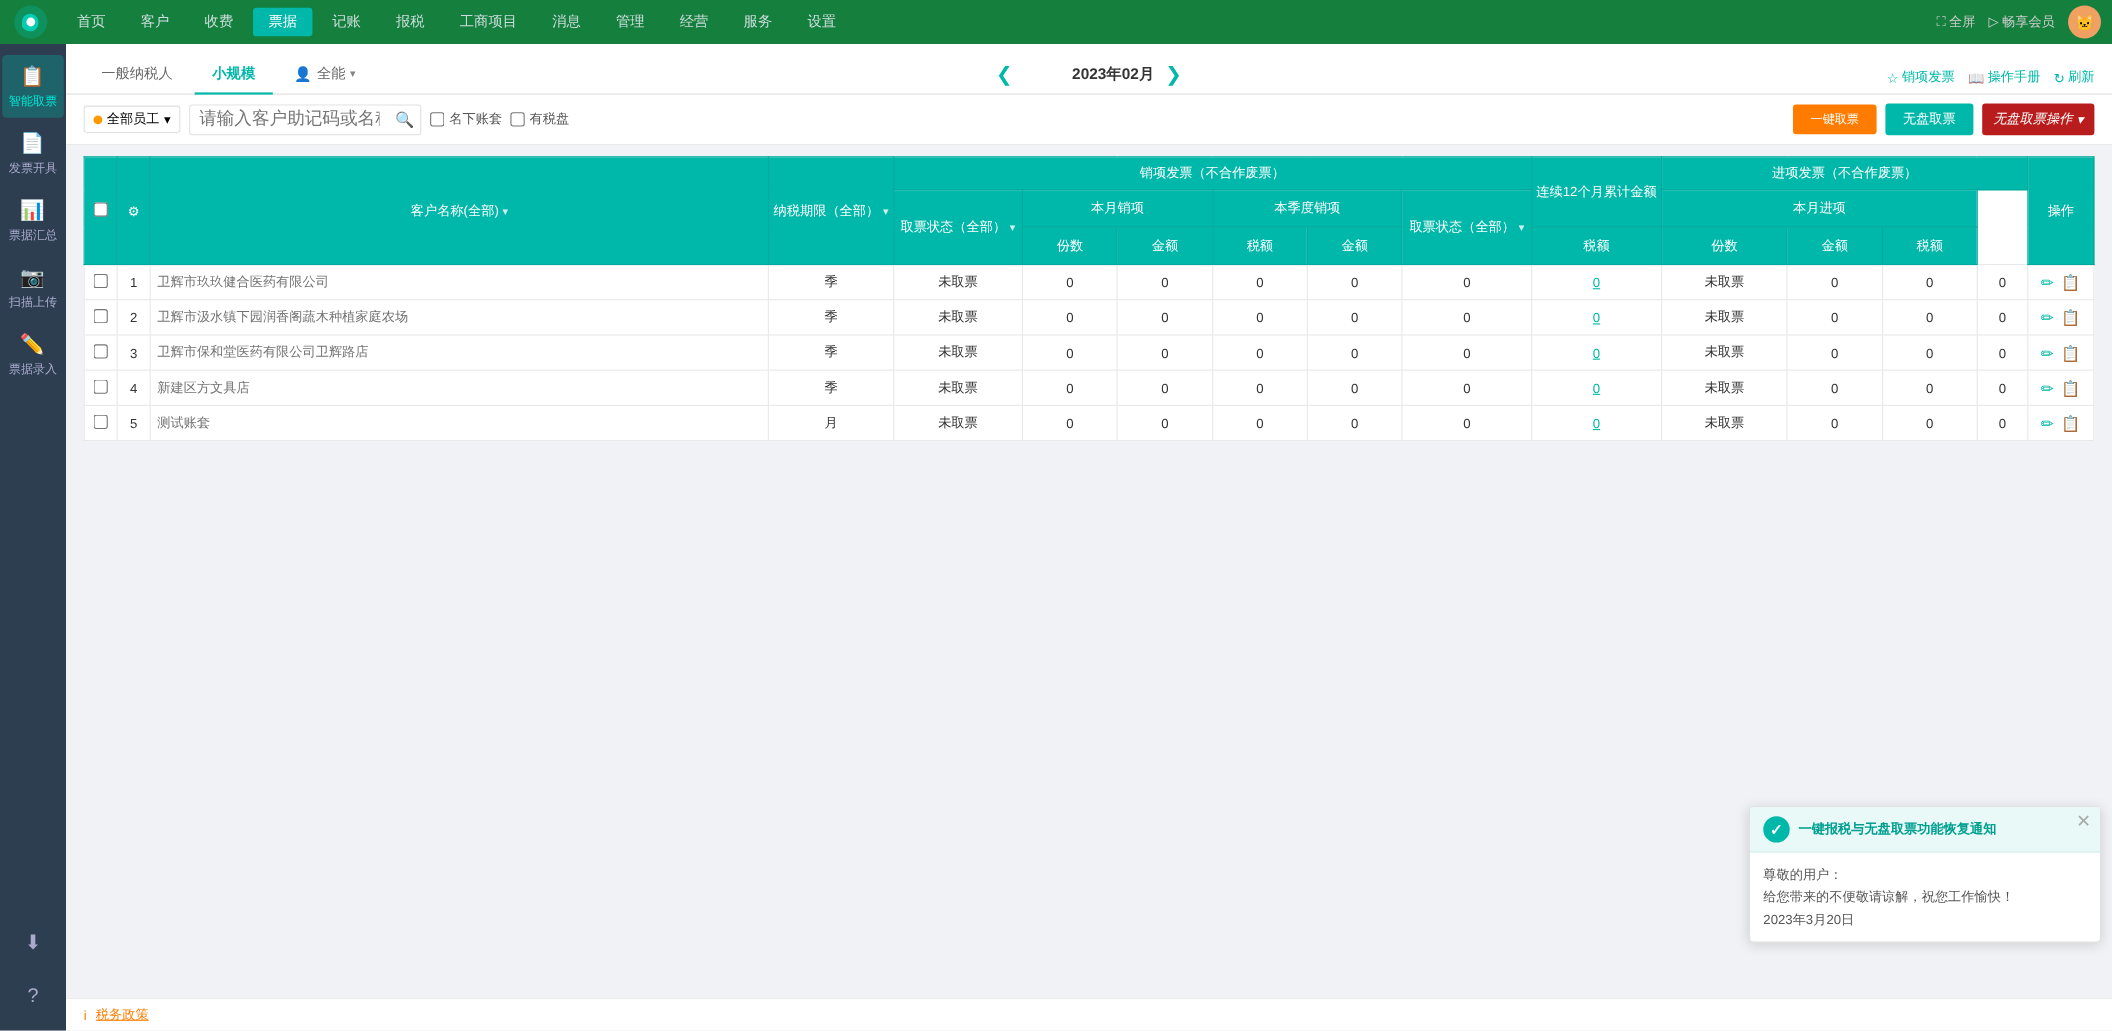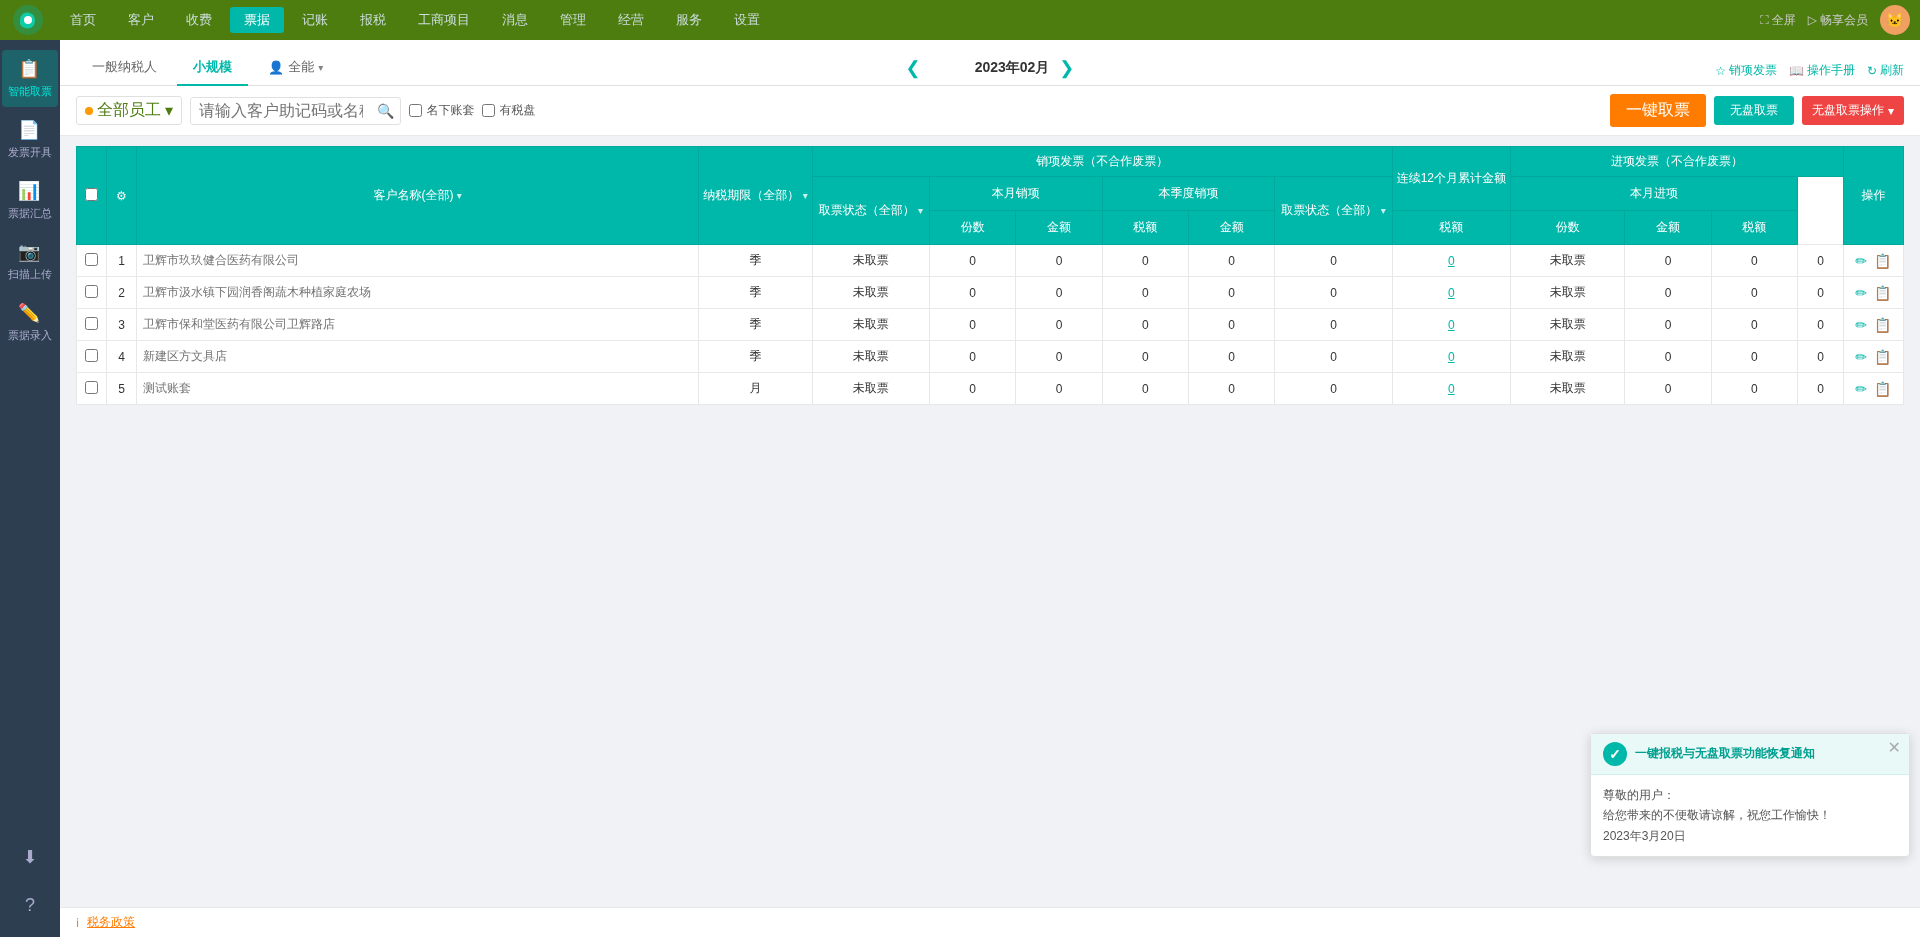--- a/index.html
+++ b/index.html
@@ -1,20 +1,20 @@
 <!DOCTYPE html>
 <html><head>
   <meta charset="utf-8">
   <style>
     * { box-sizing: border-box; margin: 0; padding: 0; }
     body { font-family: 'Microsoft YaHei', Arial, sans-serif; font-size: 12px; background: #f0f2f5; color: #333; overflow: hidden; }
 
     
     .top-nav {
-      background: #4d7c0f;
+      background: #15803d;
       height: 40px;
       display: flex;
       align-items: center;
       padding: 16px 10px;
       color: #fff;
     }
     .top-nav .logo {
       width: 36px;
       height: 36px;
       margin-right: 10px;
@@ -198,22 +198,22 @@
     }
     .toolbar .staff-select {
       display: flex;
       align-items: center;
       border: 1px solid #e0e0e0;
       border-radius: 3px;
       padding: 3px 8px;
       background: #fff;
       cursor: pointer;
       gap: 4px;
-      font-size: 16px;
-      color: #4d7c0f;
+      font-size: 12px;
+      color: #000000;
     }
     .toolbar .staff-select .dot {
       width: 8px; height: 8px;
       border-radius: 50%;
       background: #f90;
     }
     .toolbar .search-wrap {
       display: flex;
       align-items: center;
       border: 1px solid #e0e0e0;
@@ -255,45 +255,46 @@
       align-items: center;
       gap: 8px;
     }
     .btn-orange {
       background: #ff7c00;
       color: #fff;
       border: none;
       border-radius: 3px;
       padding: 6px 16px;
       cursor: pointer;
-      font-size: 16px;
+      font-size: 11px;
       white-space: nowrap;
     }
     .btn-teal {
       background: #00b8a9;
       color: #fff;
       border: none;
       border-radius: 3px;
       padding: 6px 16px;
       cursor: pointer;
       font-size: 12px;
       white-space: nowrap;
     }
     .btn-dropdown {
-      background: #ef4444;
+      background: #b91c1c;
       color: #fff;
       border: none;
       border-radius: 3px;
       padding: 6px 10px;
       cursor: pointer;
       font-size: 12px;
       display: flex;
       align-items: center;
       gap: 4px;
       white-space: nowrap;
+      font-style: italic;
     }
 
     
     .table-wrap {
       flex: 1;
       overflow: auto;
       padding: 10px 16px;
     }
     table {
       width: 100%;

